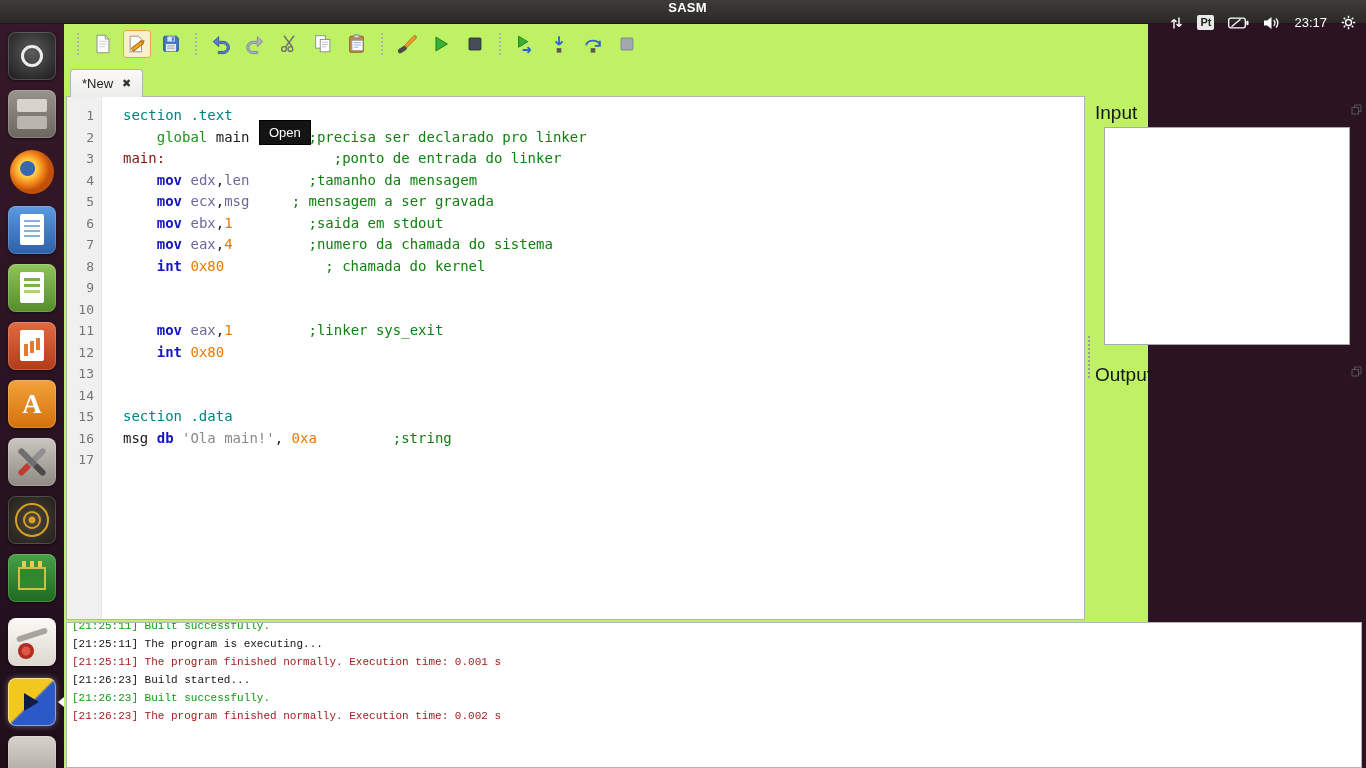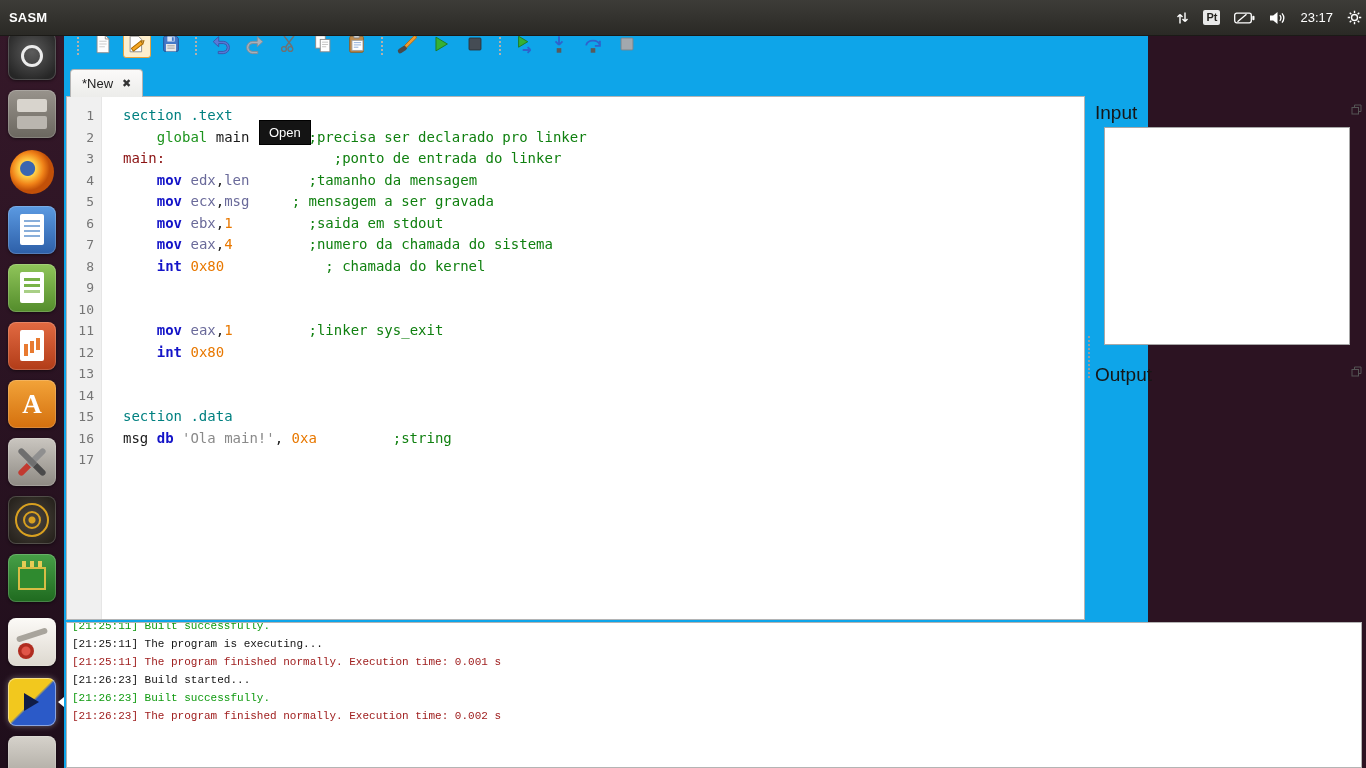--- a/index.html
+++ b/index.html
@@ -1,24 +1,24 @@
 <!DOCTYPE html>
 <html><head>
 <meta charset="utf-8">
 <style>
   html,body{margin:0;padding:0;background:#444;}
   .screen{position:relative;width:1366px;height:768px;overflow:hidden;background:#2c1322;
           font-family:"Liberation Sans",sans-serif;-webkit-font-smoothing:antialiased;}
 
   
-  .topbar{position:absolute;left:0;top:0;width:100%;height:36px;z-index:50;
+  .topbar{position:absolute;left:0;top:0;width:100%;height:24px;z-index:50;
           background:linear-gradient(#3d3c38,#2a2925);border-bottom:1px solid #1b1a17;
-          display:flex;align-items:center;color:#fff;box-sizing:border-box;}
+          display:flex;align-items:center;color:#fff;box-sizing:border-box;flex-direction:column;}
   .app-title{font-weight:bold;font-size:13px;margin-left:9px;letter-spacing:.2px;}
-  .indicators{margin-left:auto;display:flex;align-items:center;gap:14px;padding-right:4px;}
+  .indicators{margin-left:auto;display:flex;align-items:center;gap:14px;padding-right:10px;}
   .ind{display:flex;align-items:center;}
   .kbd-badge{background:#e9e9e9;color:#24231f;font-size:11px;font-weight:bold;
              padding:0 3px;border-radius:2px;line-height:15px;}
   .clock{font-size:13px;}
 
   
   .launcher{position:absolute;left:0;top:24px;width:64px;height:744px;z-index:40;overflow:hidden;
             background:linear-gradient(#351829,#1f0e1b);}
   .tile{position:absolute;left:8px;width:48px;height:48px;border-radius:8px;
         box-shadow:inset 0 0 0 1px rgba(255,255,255,.18),0 1px 3px rgba(0,0,0,.5);}
@@ -67,21 +67,21 @@
     background:radial-gradient(circle,#e05548 0 4px,#b02c20 5px);}
   .sasm{background:linear-gradient(135deg,#f2c81e 0 48%,#2b5ac8 52% 100%);
         box-shadow:inset 0 0 0 1px rgba(255,255,255,.45),0 0 6px rgba(255,255,255,.35);}
   .sasm::before{content:"";position:absolute;left:16px;top:15px;width:0;height:0;
     border-top:9px solid transparent;border-bottom:9px solid transparent;border-left:15px solid #101c46;}
   .hidden-app{background:linear-gradient(#d6d2cb,#a7a39b);}
   .focus-arrow{position:absolute;right:0;top:673px;width:0;height:0;
     border-top:5px solid transparent;border-bottom:5px solid transparent;border-right:6px solid #fff;}
 
   
-  .window{position:absolute;left:64px;top:24px;width:1084px;height:744px;background:#0ea5e9;}
+  .window{position:absolute;left:64px;top:24px;width:1084px;height:744px;background:#bef264;}
 
   .toolbar{position:absolute;left:0;top:0;width:100%;height:40px;display:flex;align-items:center;
            padding-left:6px;box-sizing:border-box;}
   .grip{width:0;height:22px;border-left:2px dotted #b3b0ab;margin:0 7px;}
   .tool{width:28px;height:28px;border:1px solid transparent;background:transparent;border-radius:3px;
         display:flex;align-items:center;justify-content:center;margin:0 3px;padding:0;cursor:default;}
   .tool .ic{display:flex;}
   .tool svg{width:22px;height:22px;}
   .tool.hover{background:#fdeecd;border-color:#e8a33d;}
 

